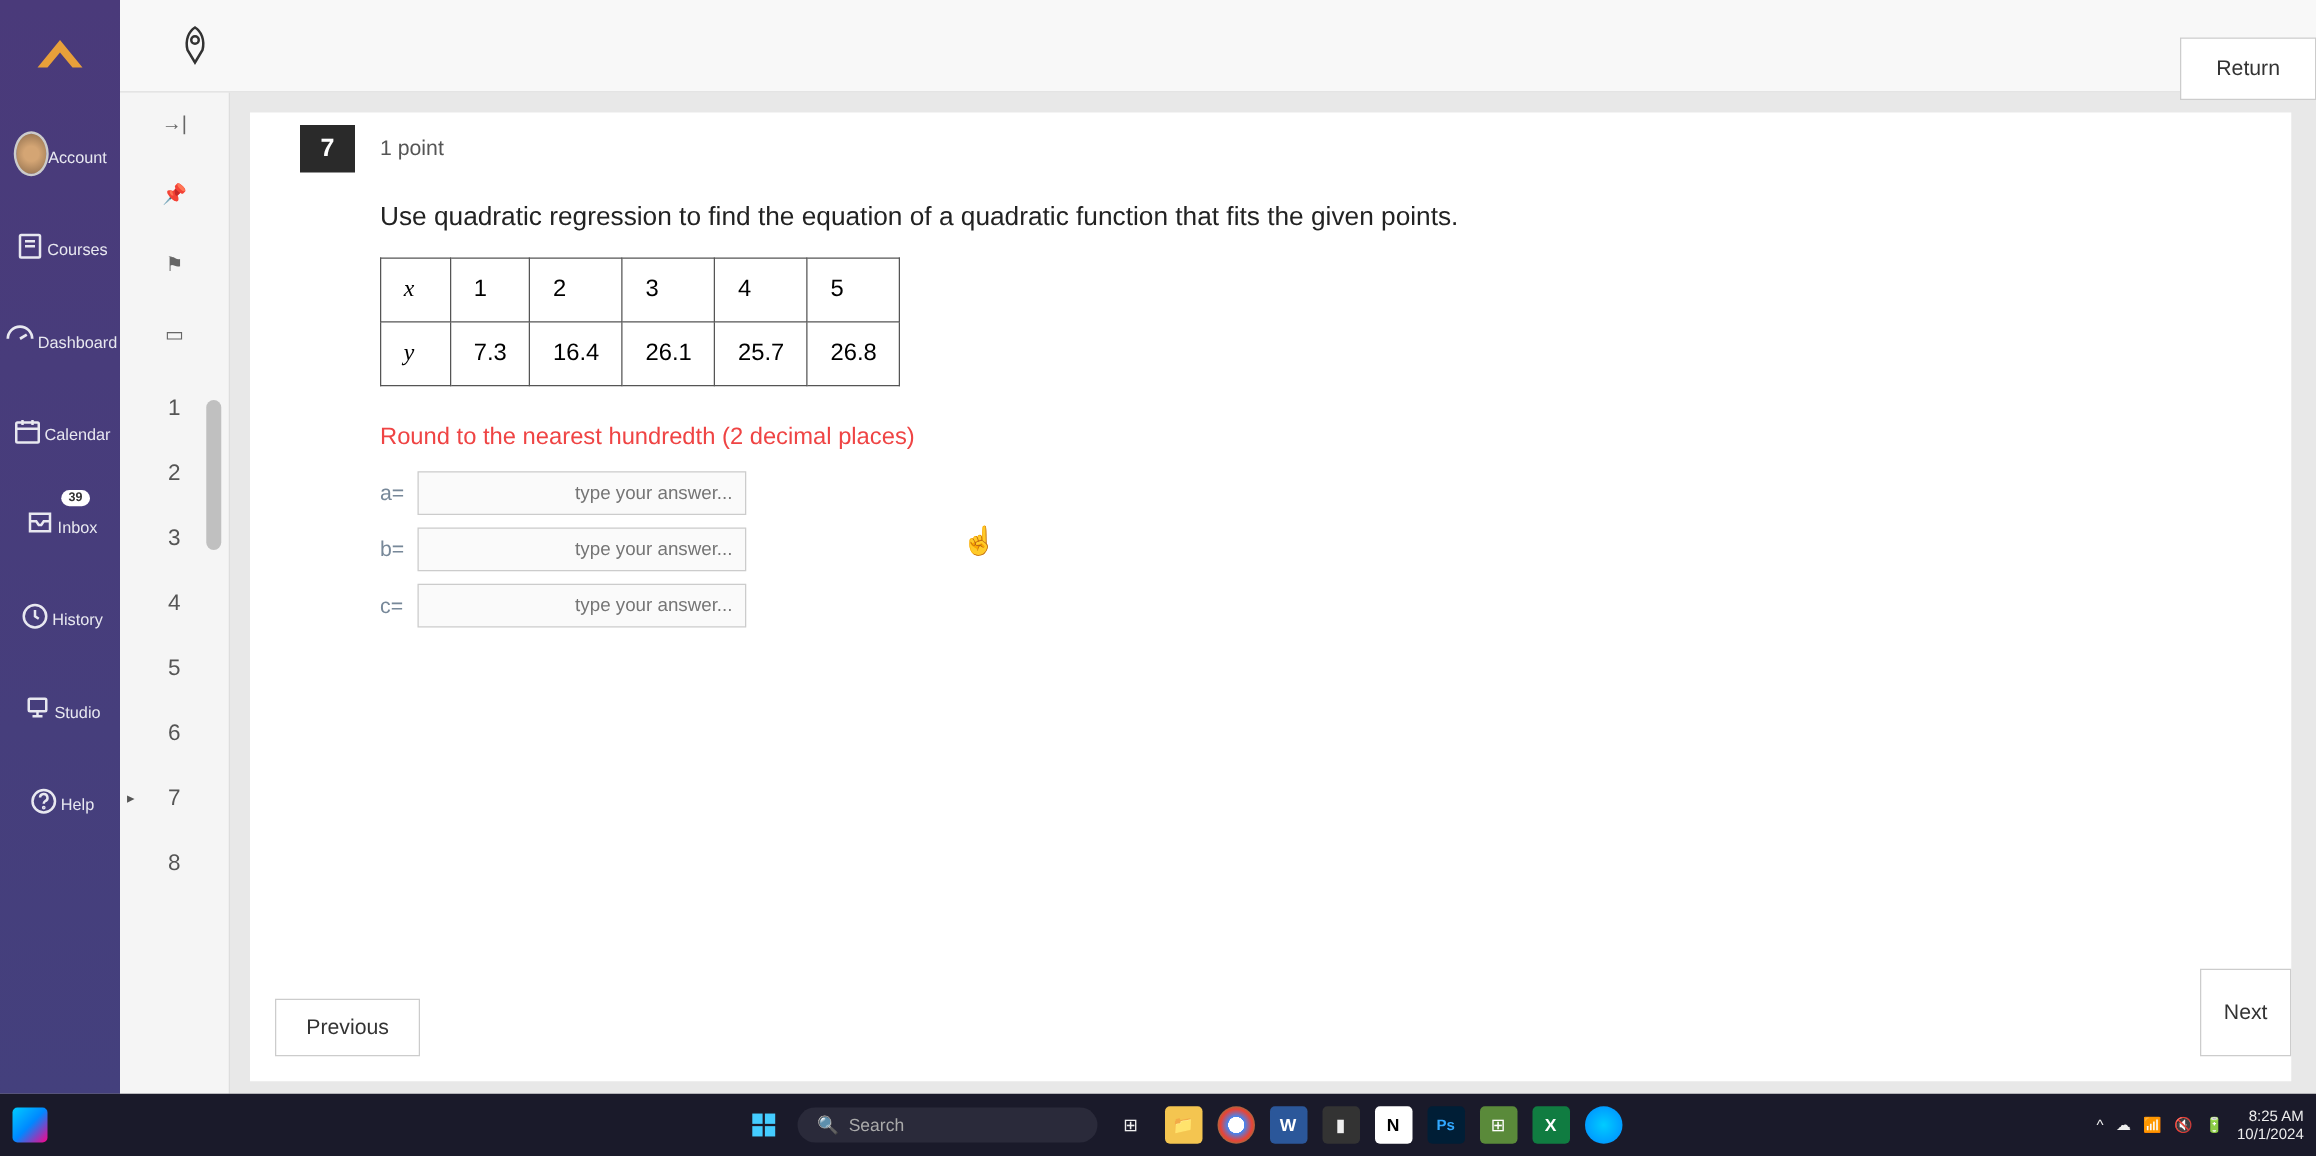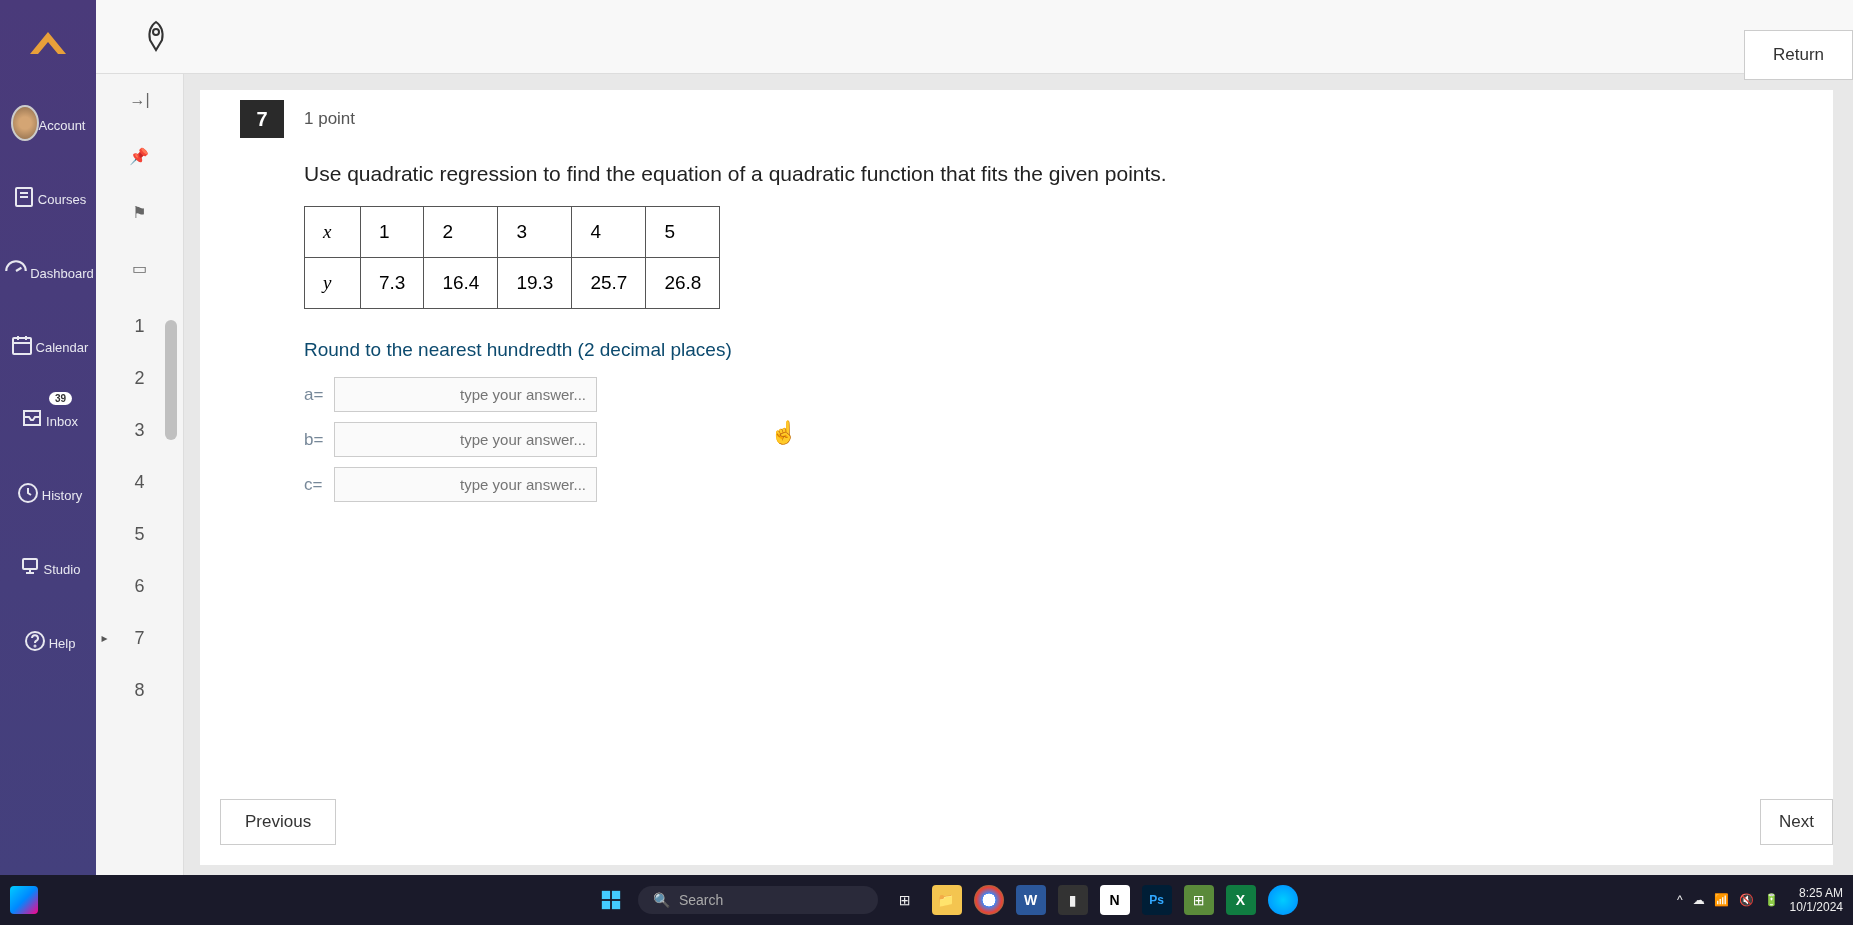--- a/index.html
+++ b/index.html
@@ -39,27 +39,27 @@
     }
     .qheader { display: flex; align-items: center; margin-bottom: 24px; }
     .qnum { width: 44px; height: 38px; background: #2a2a2a; color: #fff; display: flex; align-items: center; justify-content: center; font-size: 20px; font-weight: bold; margin-right: 20px; }
     .qpoints { font-size: 17px; color: #555; }
     .qtext { font-size: 21px; color: #222; margin-bottom: 20px; margin-left: 64px; }
     
     .data-table { border-collapse: collapse; margin-left: 64px; margin-bottom: 30px; }
     .data-table td { border: 1px solid #555; padding: 14px 18px; font-size: 19px; text-align: left; min-width: 56px; }
     .data-table td:first-child { font-style: italic; font-family: 'Times New Roman', serif; }
     
-    .round-text { font-size: 19px; color: #0c4a6e; margin-left: 64px; margin-bottom: 16px; }
+    .round-text { font-size: 19px; color: #ef4444; margin-left: 64px; margin-bottom: 16px; }
     .answer-row { margin-left: 64px; display: flex; align-items: center; margin-bottom: 10px; font-size: 17px; color: #789; }
     .answer-row .lbl { width: 30px; }
     .answer-row input { width: 263px; padding: 8px 10px; border: 1px solid #ccc; font-size: 15px; color: #3b82f6; background: #fafafa; text-align: right; }
     
     .prev-btn { position: absolute; left: 20px; bottom: 20px; padding: 12px 24px; background: #fff; border: 1px solid #ccc; font-size: 17px; color: #333; cursor: pointer; }
-    .next-btn { position: absolute; right: 0; bottom: 20px; padding: 12px 18px; background: #fff; border: 1px solid #ccc; font-size: 17px; color: #333; cursor: pointer; }
+    .next-btn { position: absolute; right: 0; bottom: 20px; padding: 24px 18px; background: #fff; border: 1px solid #ccc; font-size: 17px; color: #333; cursor: pointer; }
     
     .taskbar {
       position: absolute; left: 0; bottom: 0; width: 100%; height: 50px;
       background: #1a1a2a; display: flex; align-items: center; padding: 0 10px; color: #eee;
     }
     .taskbar .start { width: 28px; height: 28px; background: linear-gradient(135deg,#0cf 0,#08f 50%,#f08 100%); border-radius: 4px; margin-right: 12px; }
     .taskbar .center { margin: 0 auto; display: flex; align-items: center; gap: 12px; }
     .taskbar .search { display: flex; align-items: center; background: #2a2a3a; border-radius: 20px; padding: 6px 16px; width: 240px; color: #aaa; font-size: 14px; gap: 8px; }
     .taskbar .tb-icon { width: 30px; height: 30px; border-radius: 4px; display: flex; align-items: center; justify-content: center; font-size: 14px; cursor: pointer; }
     .taskbar .right { position: absolute; right: 10px; display: flex; align-items: center; gap: 10px; font-size: 12px; }
@@ -192,21 +192,21 @@
       <td>1</td>
       <td>2</td>
       <td>3</td>
       <td>4</td>
       <td>5</td>
     </tr>
     <tr>
       <td>y</td>
       <td>7.3</td>
       <td>16.4</td>
-      <td>19.3</td>
+      <td>26.1</td>
       <td>25.7</td>
       <td>26.8</td>
     </tr>
   </tbody>
     </table>
 
   <div class="round-text">Round to the nearest hundredth (2 decimal places)</div>
 
   <div class="answer-row">
     <span class="lbl">a=</span>

